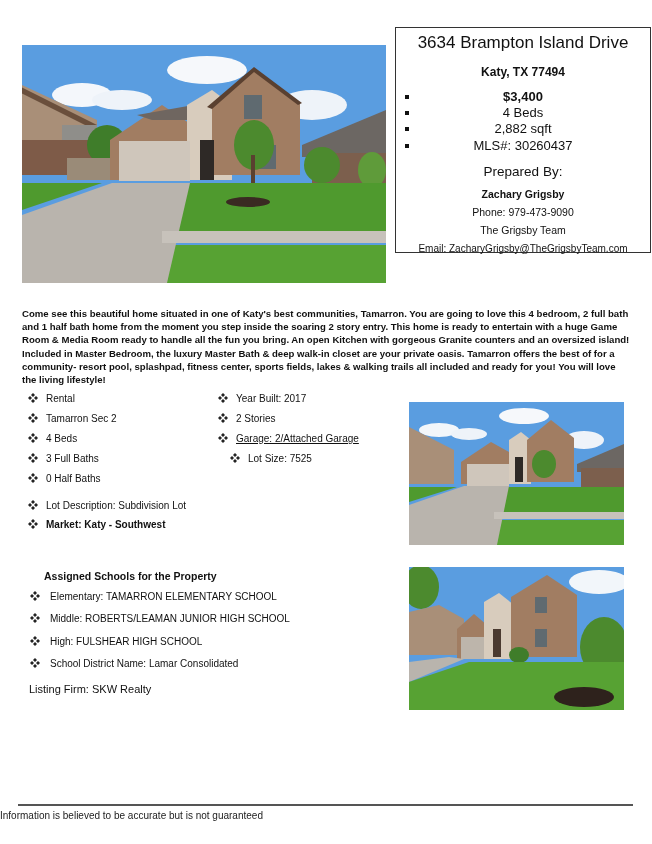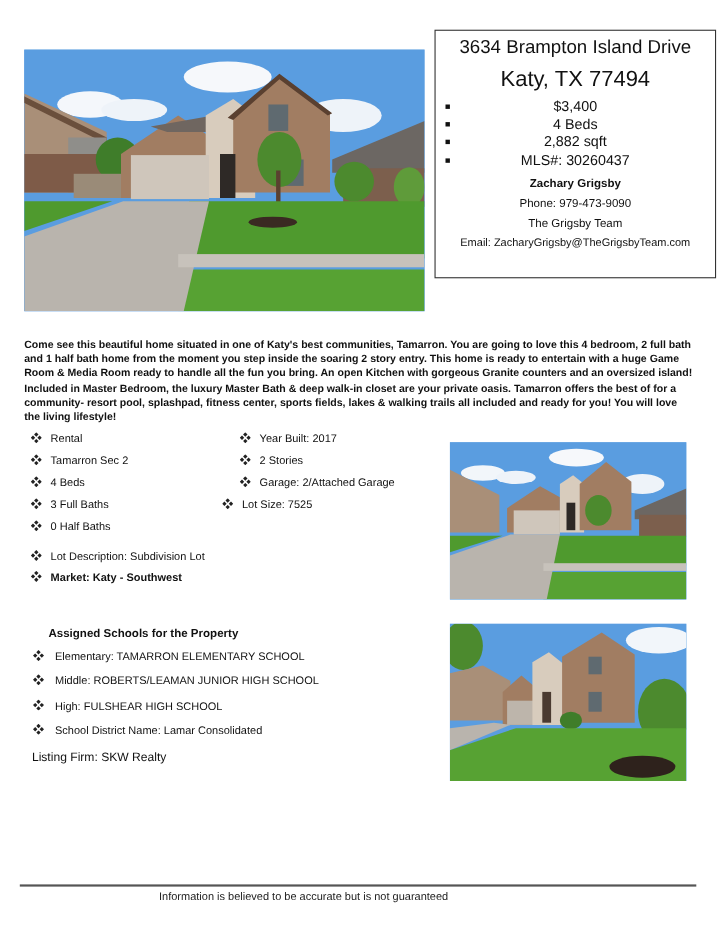--- a/index.html
+++ b/index.html
@@ -1,36 +1,36 @@
 <!DOCTYPE html>
 <html><head>
 <meta charset="utf-8">
 <style>
   html,body{margin:0;padding:0;background:#fff;}
   body{width:652px;height:844px;position:relative;overflow:hidden;font-family:"Liberation Sans",sans-serif;color:#111;}
   .photo{position:absolute;overflow:hidden;background:#5a9de0;}
   .photo svg{display:block;width:100%;height:100%;}
   .infobox{position:absolute;left:395px;top:27px;width:256px;height:226px;border:1.5px solid #333;box-sizing:border-box;text-align:center;}
   .addr1{font-size:17px;margin-top:4px;line-height:22px;}
-  .addr2{font-size:20px;margin-top:7px;line-height:22px;}
+  .addr2{font-size:12px;margin-top:7px;line-height:22px;font-weight:bold;}
   .facts{list-style:none;margin:6px 0 0 0;padding:0;}
   .facts li{position:relative;font-size:13px;line-height:16.2px;}
   .facts li::before{content:"";position:absolute;left:9px;top:6px;width:4px;height:4px;background:#111;}
-  .facts li.price{font-weight:normal;text-align:center;}
+  .facts li.price{font-weight:bold;text-align:center;}
   .prep{font-size:13.5px;margin-top:9px;line-height:18px;}
   .agent{font-size:10.5px;font-weight:bold;margin-top:6px;line-height:14px;}
   .phone,.team{font-size:10.5px;margin-top:5px;line-height:13px;}
   .email{font-size:10px;margin-top:5px;line-height:13px;}
   .desc{position:absolute;left:22px;top:307px;width:608px;font-size:9.6px;font-weight:bold;line-height:13.2px;}
   .feat{position:absolute;font-size:10px;line-height:12px;}
   .feat .bul{display:inline-block;width:10px;height:10px;vertical-align:-1px;margin-right:8px;}
   .schools-title{position:absolute;left:44px;top:570px;font-size:10.5px;font-weight:bold;}
   .firm{position:absolute;left:29px;top:683px;font-size:11px;}
   .footline{position:absolute;left:18px;top:804px;width:615px;height:2px;background:#555;}
-  .foottext{position:absolute;left:0;top:810px;width:552px;text-align:center;font-size:10px;color:#222;}
+  .foottext{position:absolute;left:0;top:810px;width:552px;font-size:10px;color:#222;}
 </style>
 </head>
 <body>
 
 <div class="photo" style="left:22px;top:45px;width:364px;height:238px;">
   <svg viewBox="0 0 364 238" preserveAspectRatio="none">
     <rect width="364" height="238" fill="#5a9de0"></rect>
     <ellipse cx="60" cy="50" rx="30" ry="12" fill="#f4f7fb"></ellipse>
     <ellipse cx="100" cy="55" rx="30" ry="10" fill="#eef3f9"></ellipse>
     <ellipse cx="185" cy="25" rx="40" ry="14" fill="#f6f8fb"></ellipse>
@@ -75,20 +75,21 @@
 
 <div class="infobox">
   <div class="addr1">3634 Brampton Island Drive</div>
   <div class="addr2">Katy, TX 77494</div>
   <ul class="facts">
     <li class="price">$3,400</li>
     <li>4 Beds</li>
     <li>2,882 sqft</li>
     <li>MLS#: 30260437</li>
   </ul>
+  <div class="prep">Prepared By:</div>
   <div class="agent">Zachary Grigsby</div>
   <div class="phone">Phone: 979-473-9090</div>
   <div class="team">The Grigsby Team</div>
   <div class="email">Email: ZacharyGrigsby@TheGrigsbyTeam.com</div>
 </div>
 
 <div class="desc">Come see this beautiful home situated in one of Katy's best communities, Tamarron. You are going to love this 4 bedroom, 2 full bath and 1 half bath home from the moment you step inside the soaring 2 story entry. This home is ready to entertain with a huge Game Room &amp; Media Room ready to handle all the fun you bring. An open Kitchen with gorgeous Granite counters and an oversized island! Included in Master Bedroom, the luxury Master Bath &amp; deep walk-in closet are your private oasis. Tamarron offers the best of for a community- resort pool, splashpad, fitness center, sports fields, lakes &amp; walking trails all included and ready for you! You will love the living lifestyle!</div>
 
 <div class="feat" style="left:28px;top:393px;"><span class="bul"><svg viewBox="0 0 10 10">
         <polygon points="5,0 7,2 5,4 3,2" fill="#222"></polygon>
@@ -126,27 +127,27 @@
         <polygon points="5,6 7,8 5,10 3,8" fill="#222"></polygon>
         <polygon points="0,5 2,3 4,5 2,7" fill="#222"></polygon>
         <polygon points="6,5 8,3 10,5 8,7" fill="#222"></polygon>
       </svg></span><span>Year Built: 2017</span></div>
 <div class="feat" style="left:218px;top:413px;"><span class="bul"><svg viewBox="0 0 10 10">
         <polygon points="5,0 7,2 5,4 3,2" fill="#222"></polygon>
         <polygon points="5,6 7,8 5,10 3,8" fill="#222"></polygon>
         <polygon points="0,5 2,3 4,5 2,7" fill="#222"></polygon>
         <polygon points="6,5 8,3 10,5 8,7" fill="#222"></polygon>
       </svg></span><span>2 Stories</span></div>
-<div class="feat" style="left:218px;top:433px;"><span class="bul"><svg viewBox="0 0 10 10">
+<div class="feat" style="left:218px;top:433px;text-decoration:underline;"><span class="bul"><svg viewBox="0 0 10 10">
         <polygon points="5,0 7,2 5,4 3,2" fill="#222"></polygon>
         <polygon points="5,6 7,8 5,10 3,8" fill="#222"></polygon>
         <polygon points="0,5 2,3 4,5 2,7" fill="#222"></polygon>
         <polygon points="6,5 8,3 10,5 8,7" fill="#222"></polygon>
       </svg></span><span>Garage: 2/Attached Garage</span></div>
-<div class="feat" style="left:202px;top:453px;"><span class="bul"><svg viewBox="0 0 10 10">
+<div class="feat" style="left:230px;top:453px;"><span class="bul"><svg viewBox="0 0 10 10">
         <polygon points="5,0 7,2 5,4 3,2" fill="#222"></polygon>
         <polygon points="5,6 7,8 5,10 3,8" fill="#222"></polygon>
         <polygon points="0,5 2,3 4,5 2,7" fill="#222"></polygon>
         <polygon points="6,5 8,3 10,5 8,7" fill="#222"></polygon>
       </svg></span><span>Lot Size: 7525</span></div>
 
 <div class="feat" style="left:28px;top:500px;"><span class="bul"><svg viewBox="0 0 10 10">
         <polygon points="5,0 7,2 5,4 3,2" fill="#222"></polygon>
         <polygon points="5,6 7,8 5,10 3,8" fill="#222"></polygon>
         <polygon points="0,5 2,3 4,5 2,7" fill="#222"></polygon>

